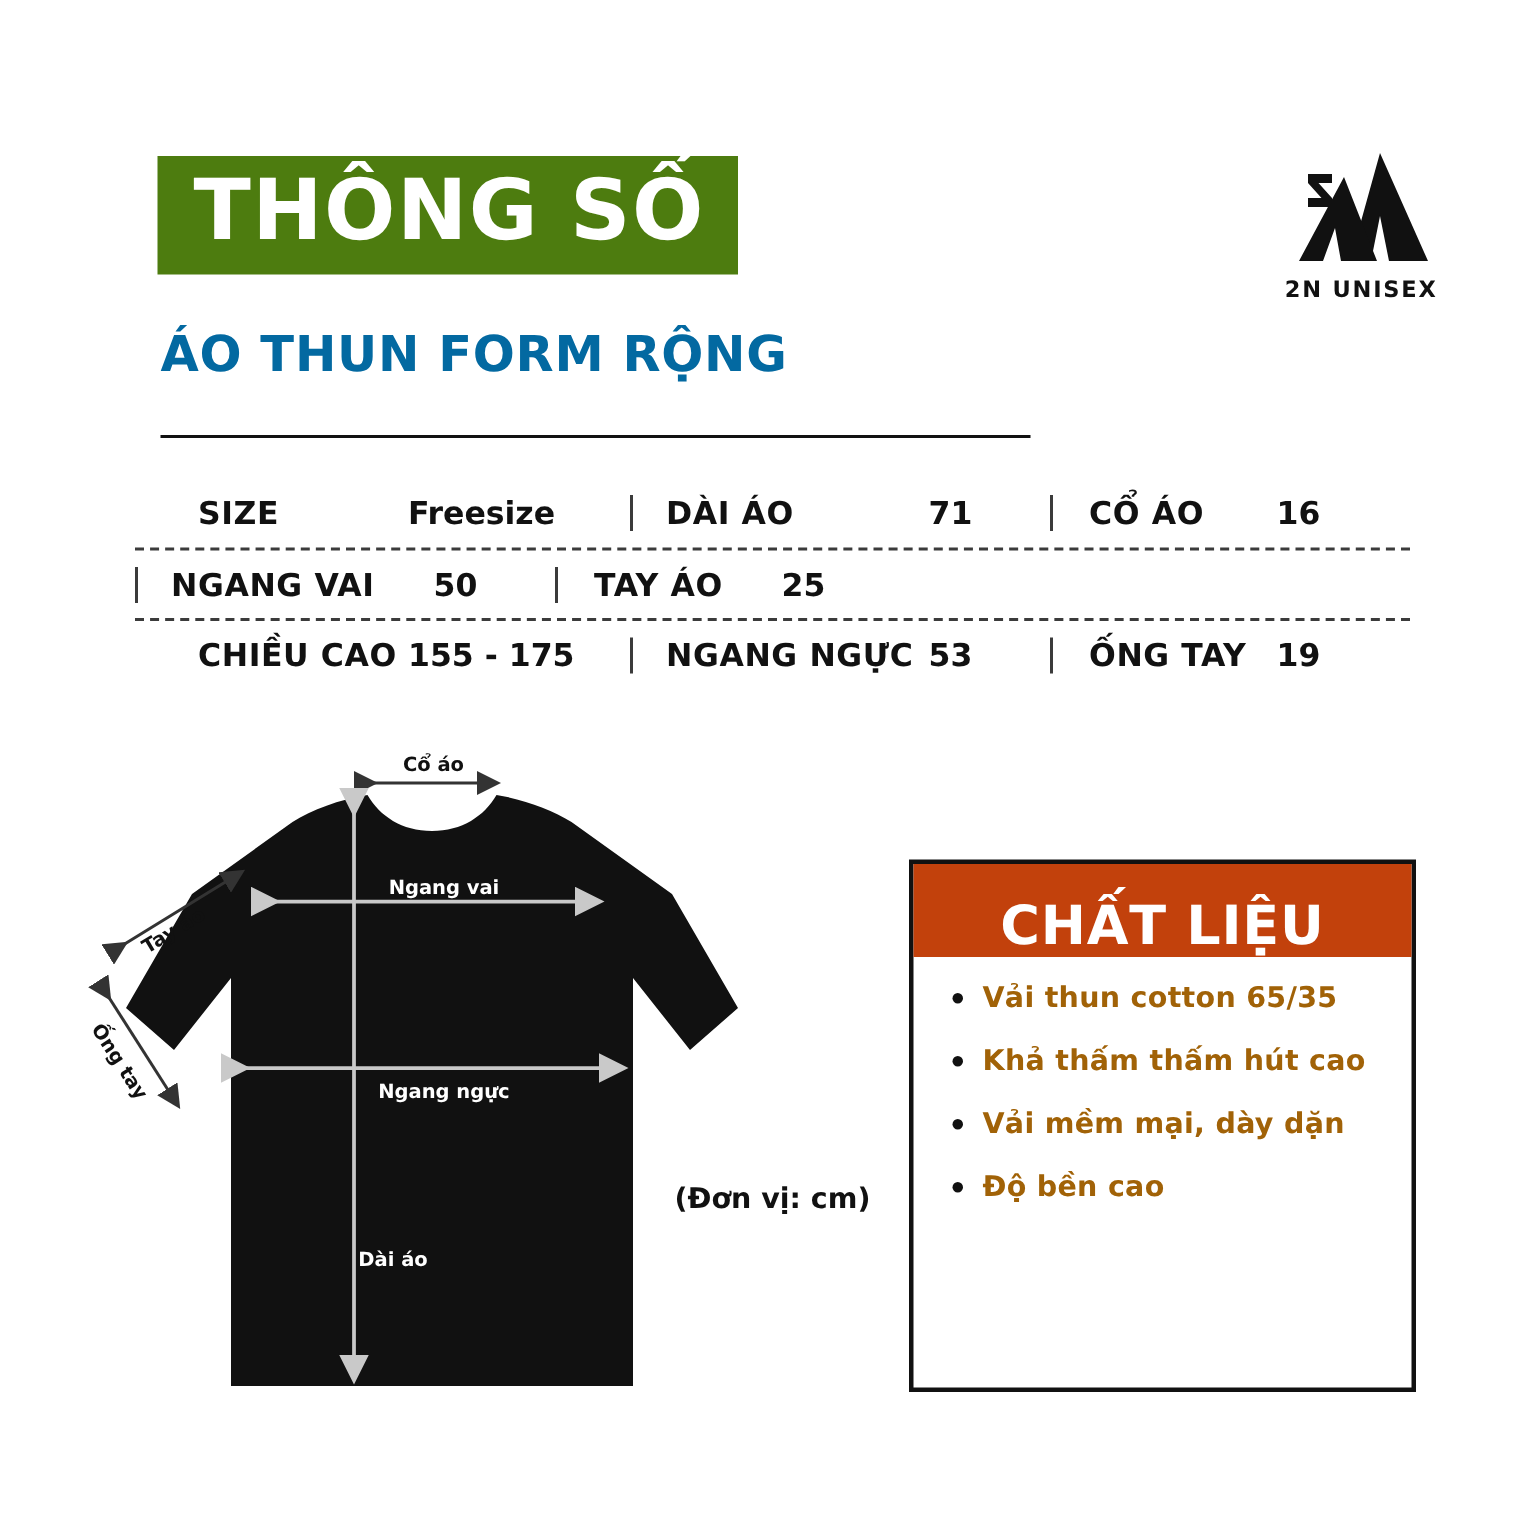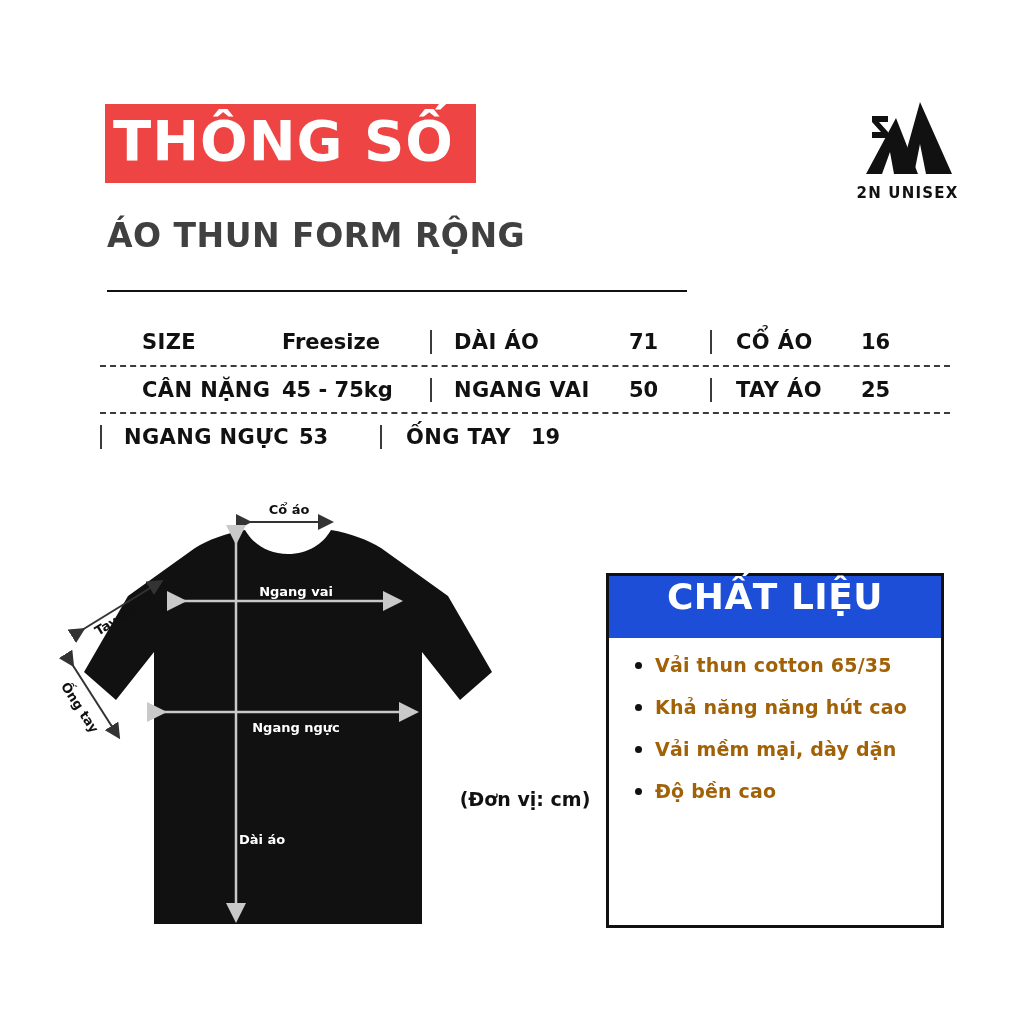--- a/index.html
+++ b/index.html
@@ -8,45 +8,45 @@
     background: #ffffff;
     font-family: "DejaVu Sans", "Liberation Sans", sans-serif;
     color: #111111;
     overflow: hidden;
   }
   .page { position: relative; width: 1024px; height: 1024px; }
 
   
   .title-block {
     position: absolute; left: 105px; top: 104px;
-    background: #ef4444; color: #ffffff;
-    padding: 8px 22px 12px 8px;
+    background: #4d7c0f; color: #ffffff;
+    padding: 8px 22px 12px 24px;
   }
   .title-block .title {
     font-size: 56px; font-weight: 700; letter-spacing: 1px; line-height: 1.05;
   }
   .subtitle {
     position: absolute; left: 107px; top: 216px;
-    font-size: 33px; font-weight: 700; letter-spacing: 0.5px; color: #404040;
+    font-size: 33px; font-weight: 700; letter-spacing: 0.5px; color: #0369a1;
   }
   .hrule {
     position: absolute; left: 107px; top: 290px; width: 580px; height: 2px;
     background: #111;
   }
 
   
   .logo { position: absolute; left: 840px; top: 100px; width: 135px; text-align: center; }
   .logo svg { display: block; margin: 0 auto; }
   .logo .logo-text {
     margin-top: 6px; font-size: 15px; font-weight: 700; letter-spacing: 1.2px; color: #111;
   }
 
   
   .spec {
-    position: absolute; left: 100px; top: 318px; width: 850px;
+    position: absolute; left: 90px; top: 318px; width: 850px;
   }
   .spec-row { display: flex; align-items: center; height: 47px; }
   .spec-row + .spec-row { border-top: 2px dashed #3b3b3b; }
   .spec-cell { display: flex; align-items: baseline; }
   .spec-cell.g1 { width: 330px; padding-left: 42px; }
   .spec-cell.g2 { width: 280px; padding-left: 22px; border-left: 2px solid #3b3b3b; }
   .spec-cell.g3 { width: 240px; padding-left: 24px; border-left: 2px solid #3b3b3b; }
   .spec-label {
     font-size: 21px; font-weight: 700; letter-spacing: 0.4px; color: #111;
     min-width: 140px;
@@ -62,22 +62,22 @@
   
   .shirt-wrap { position: absolute; left: 40px; top: 500px; width: 560px; height: 470px; }
   .shirt-wrap svg { display: block; }
 
   
   .material {
     position: absolute; left: 606px; top: 573px; width: 338px; height: 355px;
     border: 3px solid #111; background: #fff;
   }
   .material-head {
-    background: #1d4ed8; color: #fff; height: 62px;
-    display: flex; align-items: flex-start; justify-content: center;
+    background: #c2410c; color: #fff; height: 62px;
+    display: flex; align-items: flex-end; justify-content: center;
   }
   .material-head .mh-text { font-size: 36px; font-weight: 700; letter-spacing: 0.5px; }
   .material ul { list-style: none; margin: 16px 0 0 0; padding: 0 10px 0 26px; }
   .material li {
     position: relative; padding-left: 20px; margin-bottom: 20px;
     font-size: 19px; font-weight: 600; color: #a16207; letter-spacing: 0.2px;
   }
   .material li::before {
     content: ""; position: absolute; left: 0; top: 8px;
     width: 7px; height: 7px; border-radius: 50%; background: #111;
@@ -116,35 +116,35 @@
         <span class="spec-label">DÀI ÁO</span>
         <span class="spec-value">71</span>
       </div>
       <div class="spec-cell g3">
         <span class="spec-label">CỔ ÁO</span>
         <span class="spec-value">16</span>
       </div>
     </div>
 
     <div class="spec-row">
-      <div class="spec-cell g1">
-        <span class="spec-label">CÂN NẶNG</span>
-        <span class="spec-value">45 - 75kg</span>
-      </div>
       <div class="spec-cell g2">
         <span class="spec-label">NGANG VAI</span>
         <span class="spec-value">50</span>
       </div>
       <div class="spec-cell g3">
         <span class="spec-label">TAY ÁO</span>
         <span class="spec-value">25</span>
       </div>
     </div>
 
     <div class="spec-row">
+      <div class="spec-cell g1">
+        <span class="spec-label">CHIỀU CAO</span>
+        <span class="spec-value">155 - 175</span>
+      </div>
       <div class="spec-cell g2">
         <span class="spec-label">NGANG NGỰC</span>
         <span class="spec-value">53</span>
       </div>
       <div class="spec-cell g3">
         <span class="spec-label">ỐNG TAY</span>
         <span class="spec-value">19</span>
       </div>
     </div>
 
@@ -185,19 +185,19 @@
       <text x="36" y="210" font-family="DejaVu Sans, sans-serif" font-size="13" font-weight="700" fill="#111" text-anchor="middle" transform="rotate(57 36 210)">Ống tay</text>
     </svg>
   </div>
 
   <div class="material">
     <div class="material-head">
       <span class="mh-text">CHẤT LIỆU</span>
     </div>
     <ul>
       <li>Vải thun cotton 65/35</li>
-      <li>Khả năng năng hút cao</li>
+      <li>Khả thấm thấm hút cao</li>
       <li>Vải mềm mại, dày dặn</li>
       <li>Độ bền cao</li>
     </ul>
   </div>
 
 </div>
 
 </body></html>

